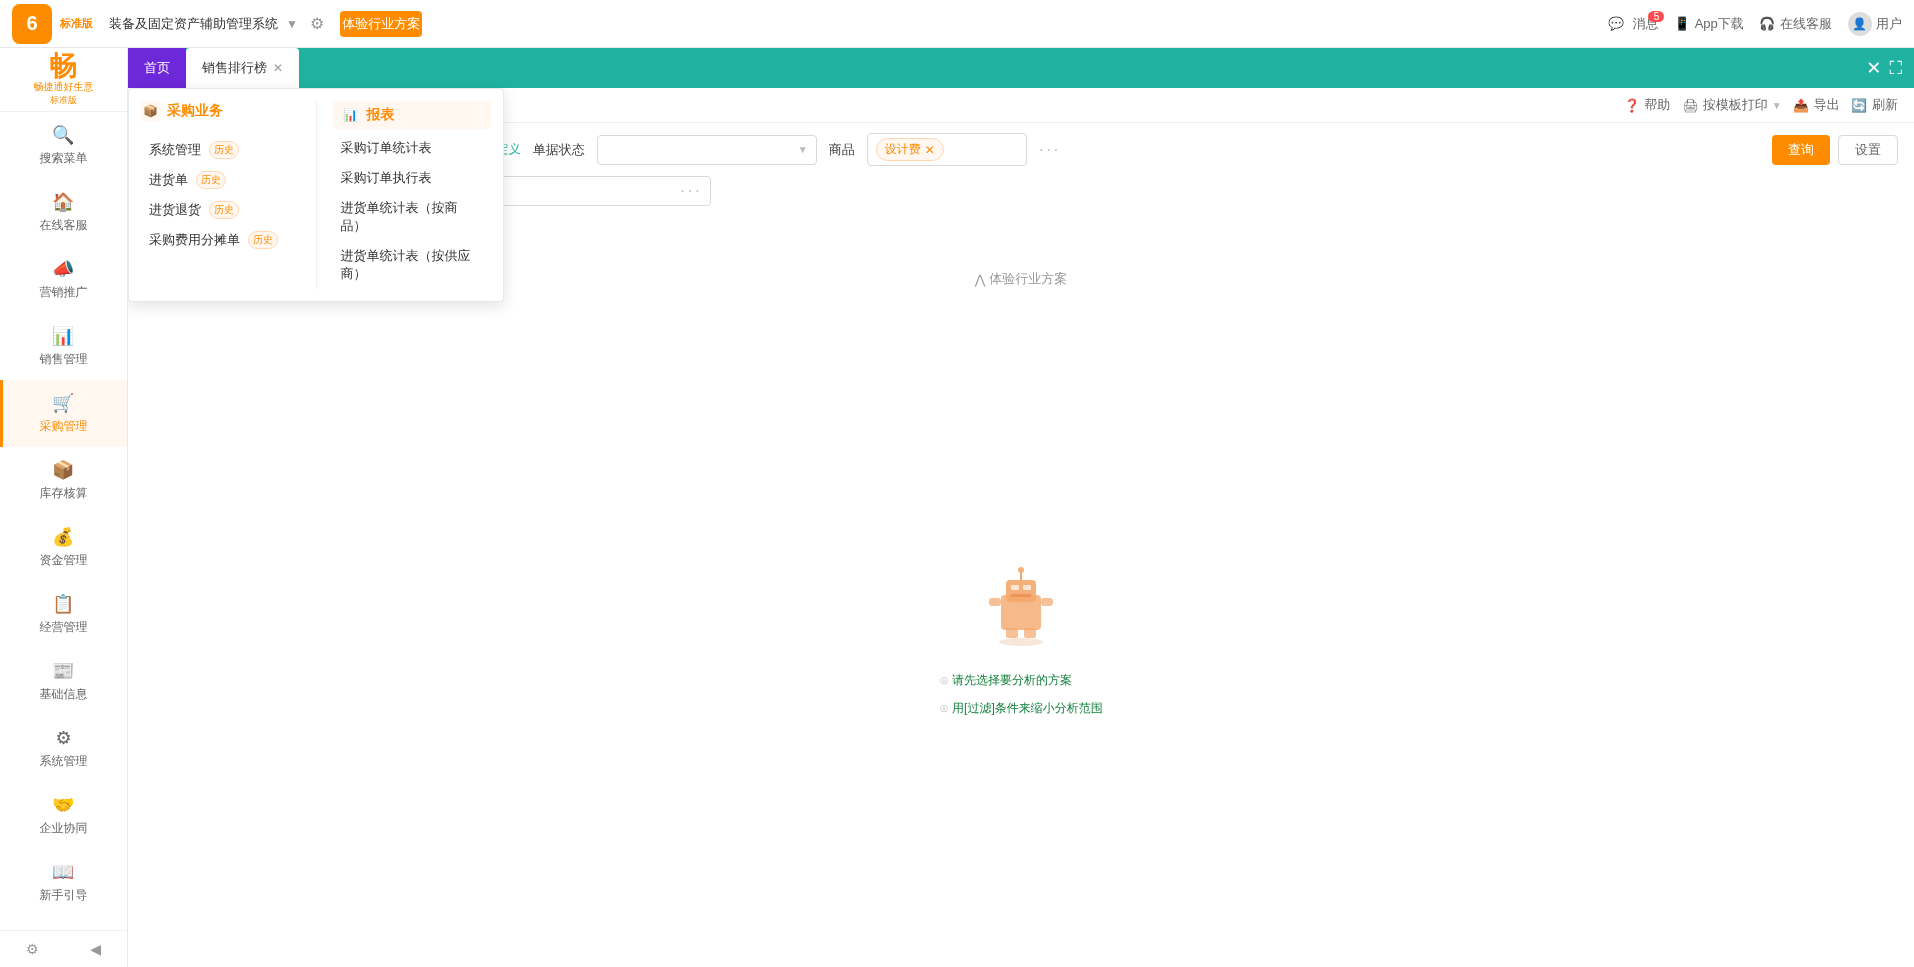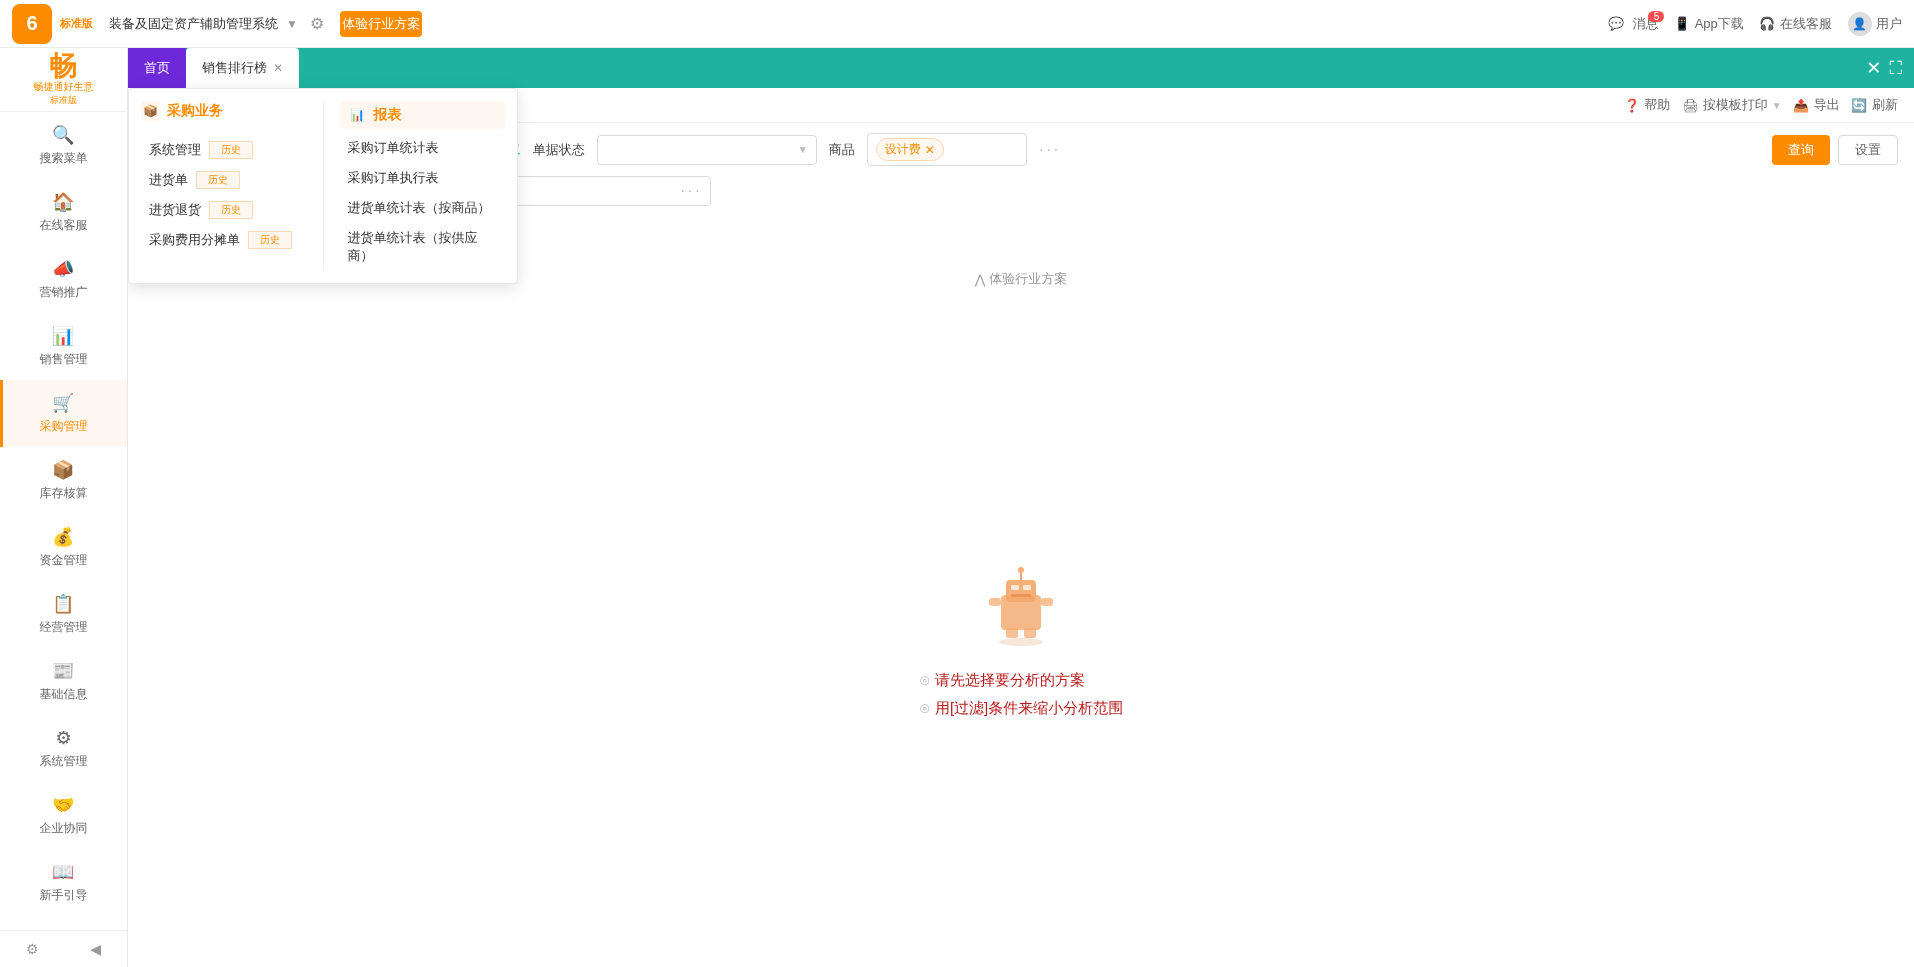--- a/index.html
+++ b/index.html
@@ -270,22 +270,22 @@
       align-items: center;
       justify-content: center;
       background: #fff;
     }
     .empty-icon {
       width: 100px;
       height: 100px;
       margin-bottom: 16px;
     }
     .empty-text {
-      font-size: 15px;
-      color: #b91c1c;
+      font-size: 12px;
+      color: #15803d;
       line-height: 28px;
     }
     .empty-text-item::before {
       content: '⊙ ';
       color: #bbb;
     }
 
     
     .dropdown-menu {
       position: absolute;
@@ -337,22 +337,22 @@
       font-size: 13px;
       color: #333;
       cursor: pointer;
       border-radius: 3px;
     }
     .history-badge {
       background: #fff7f0;
       border: 1px solid #ffd8b3;
       color: #ff8c00;
       font-size: 10px;
-      padding: 1px 11px;
-      border-radius: 1px;
+      padding: 1px 4px;
+      border-radius: 9px;
     }
     .dropdown-col-right .dropdown-col-title {
       background: #fff7f0;
       border-radius: 4px;
       padding: 4px 8px;
       margin-bottom: 4px;
     }
 
     
     .date-links {

